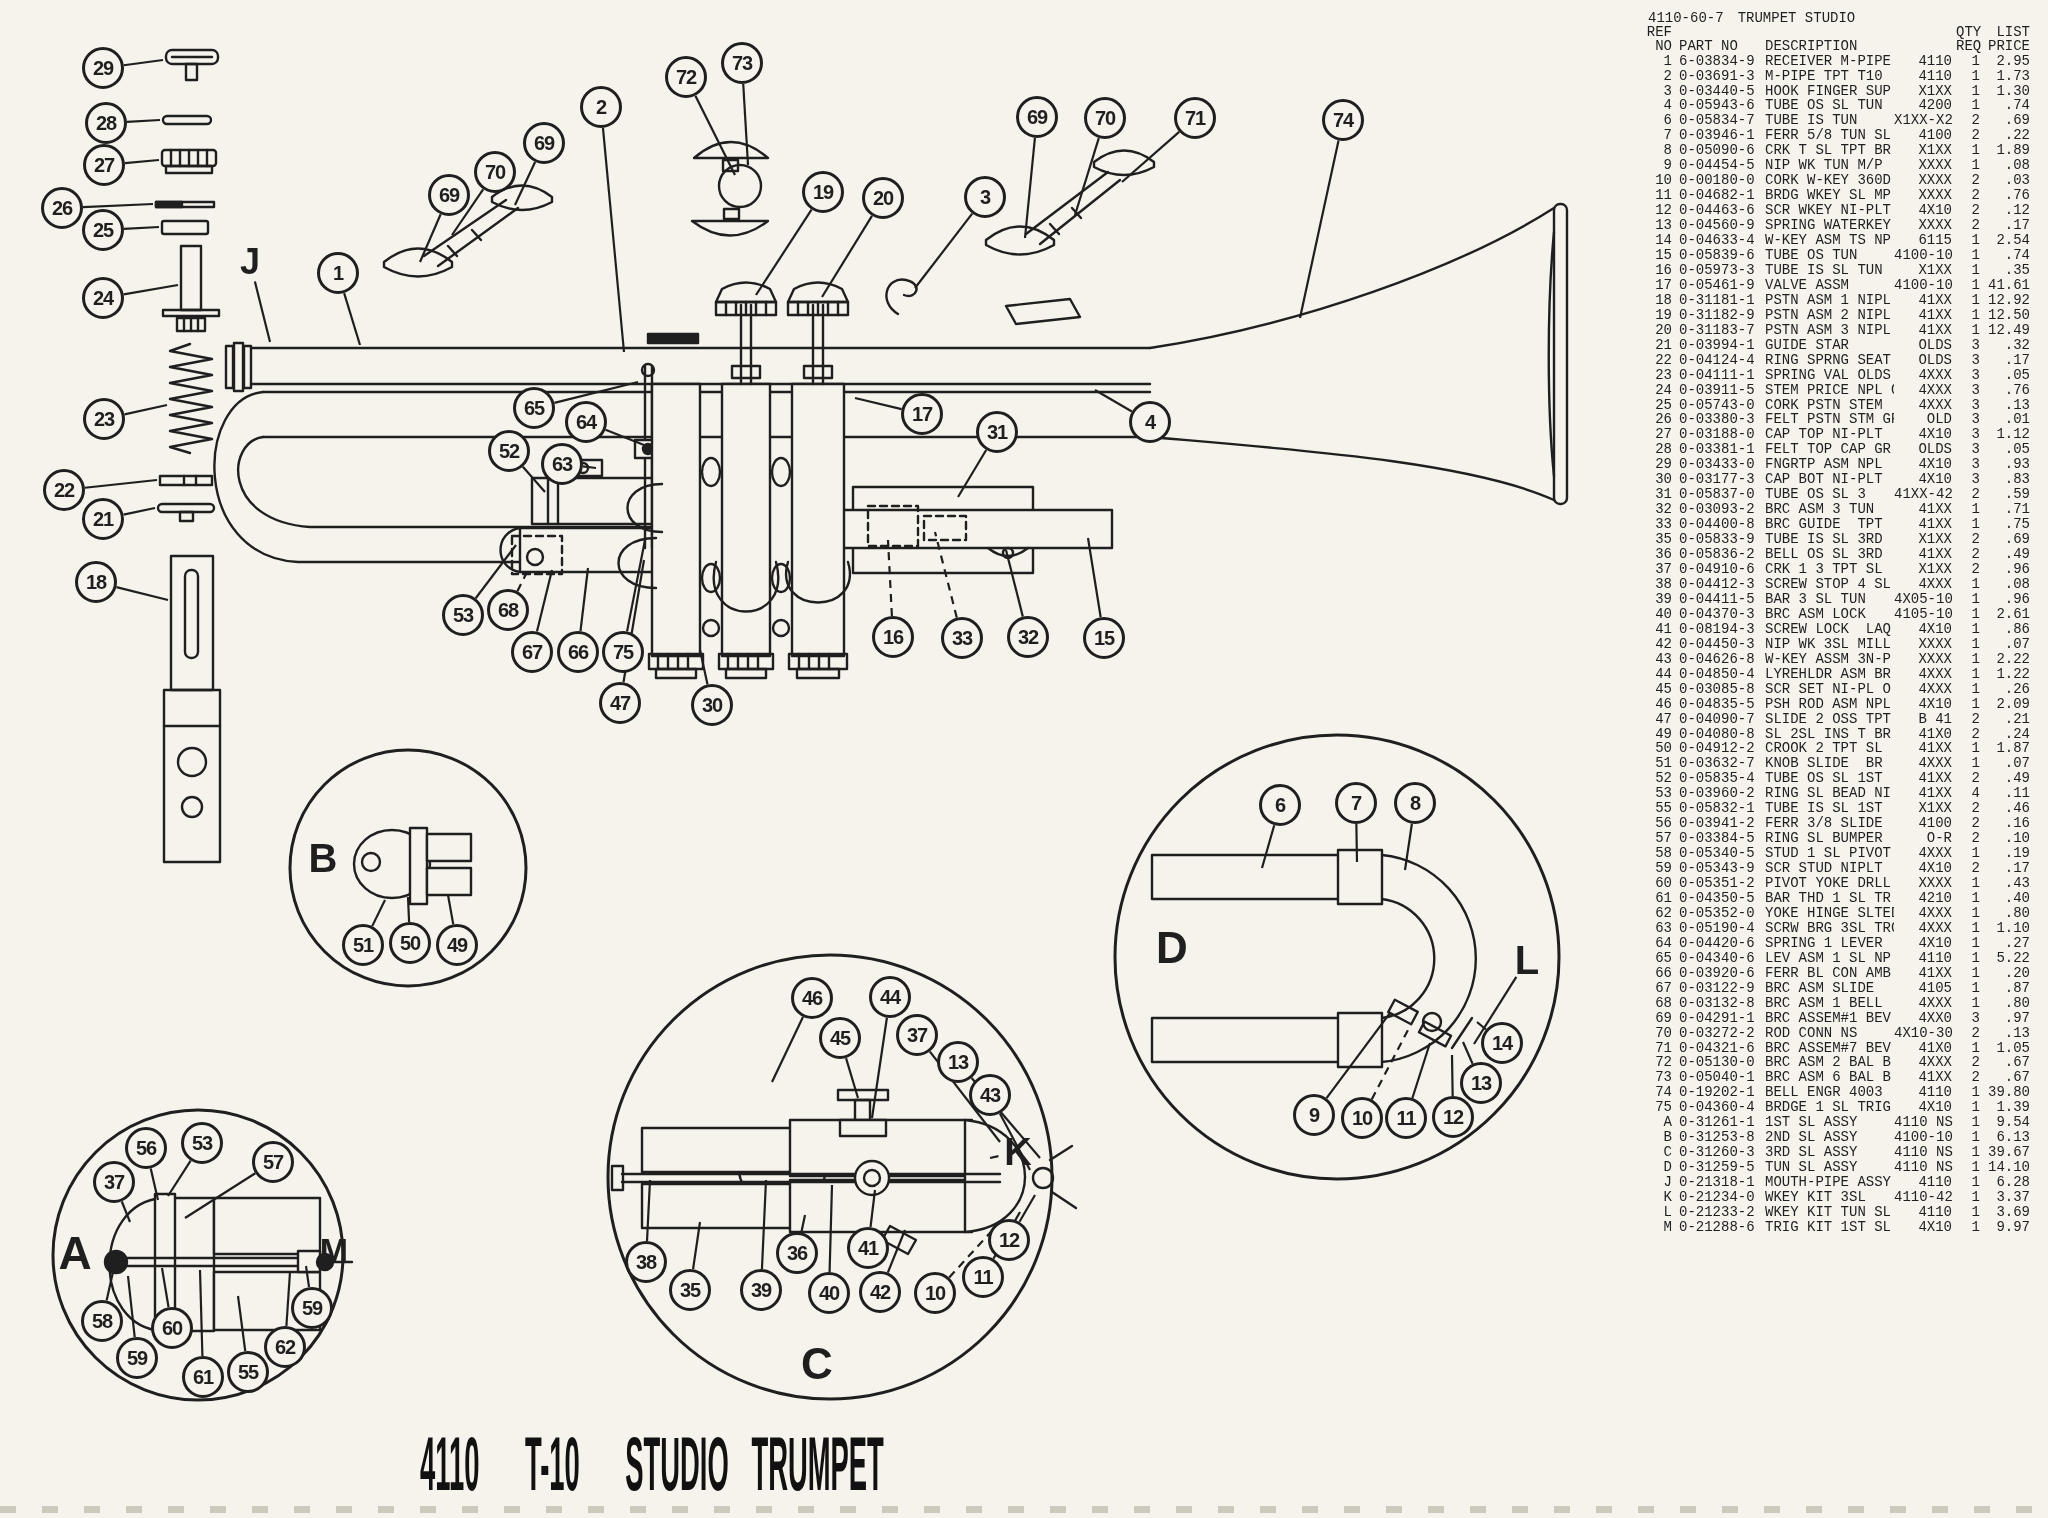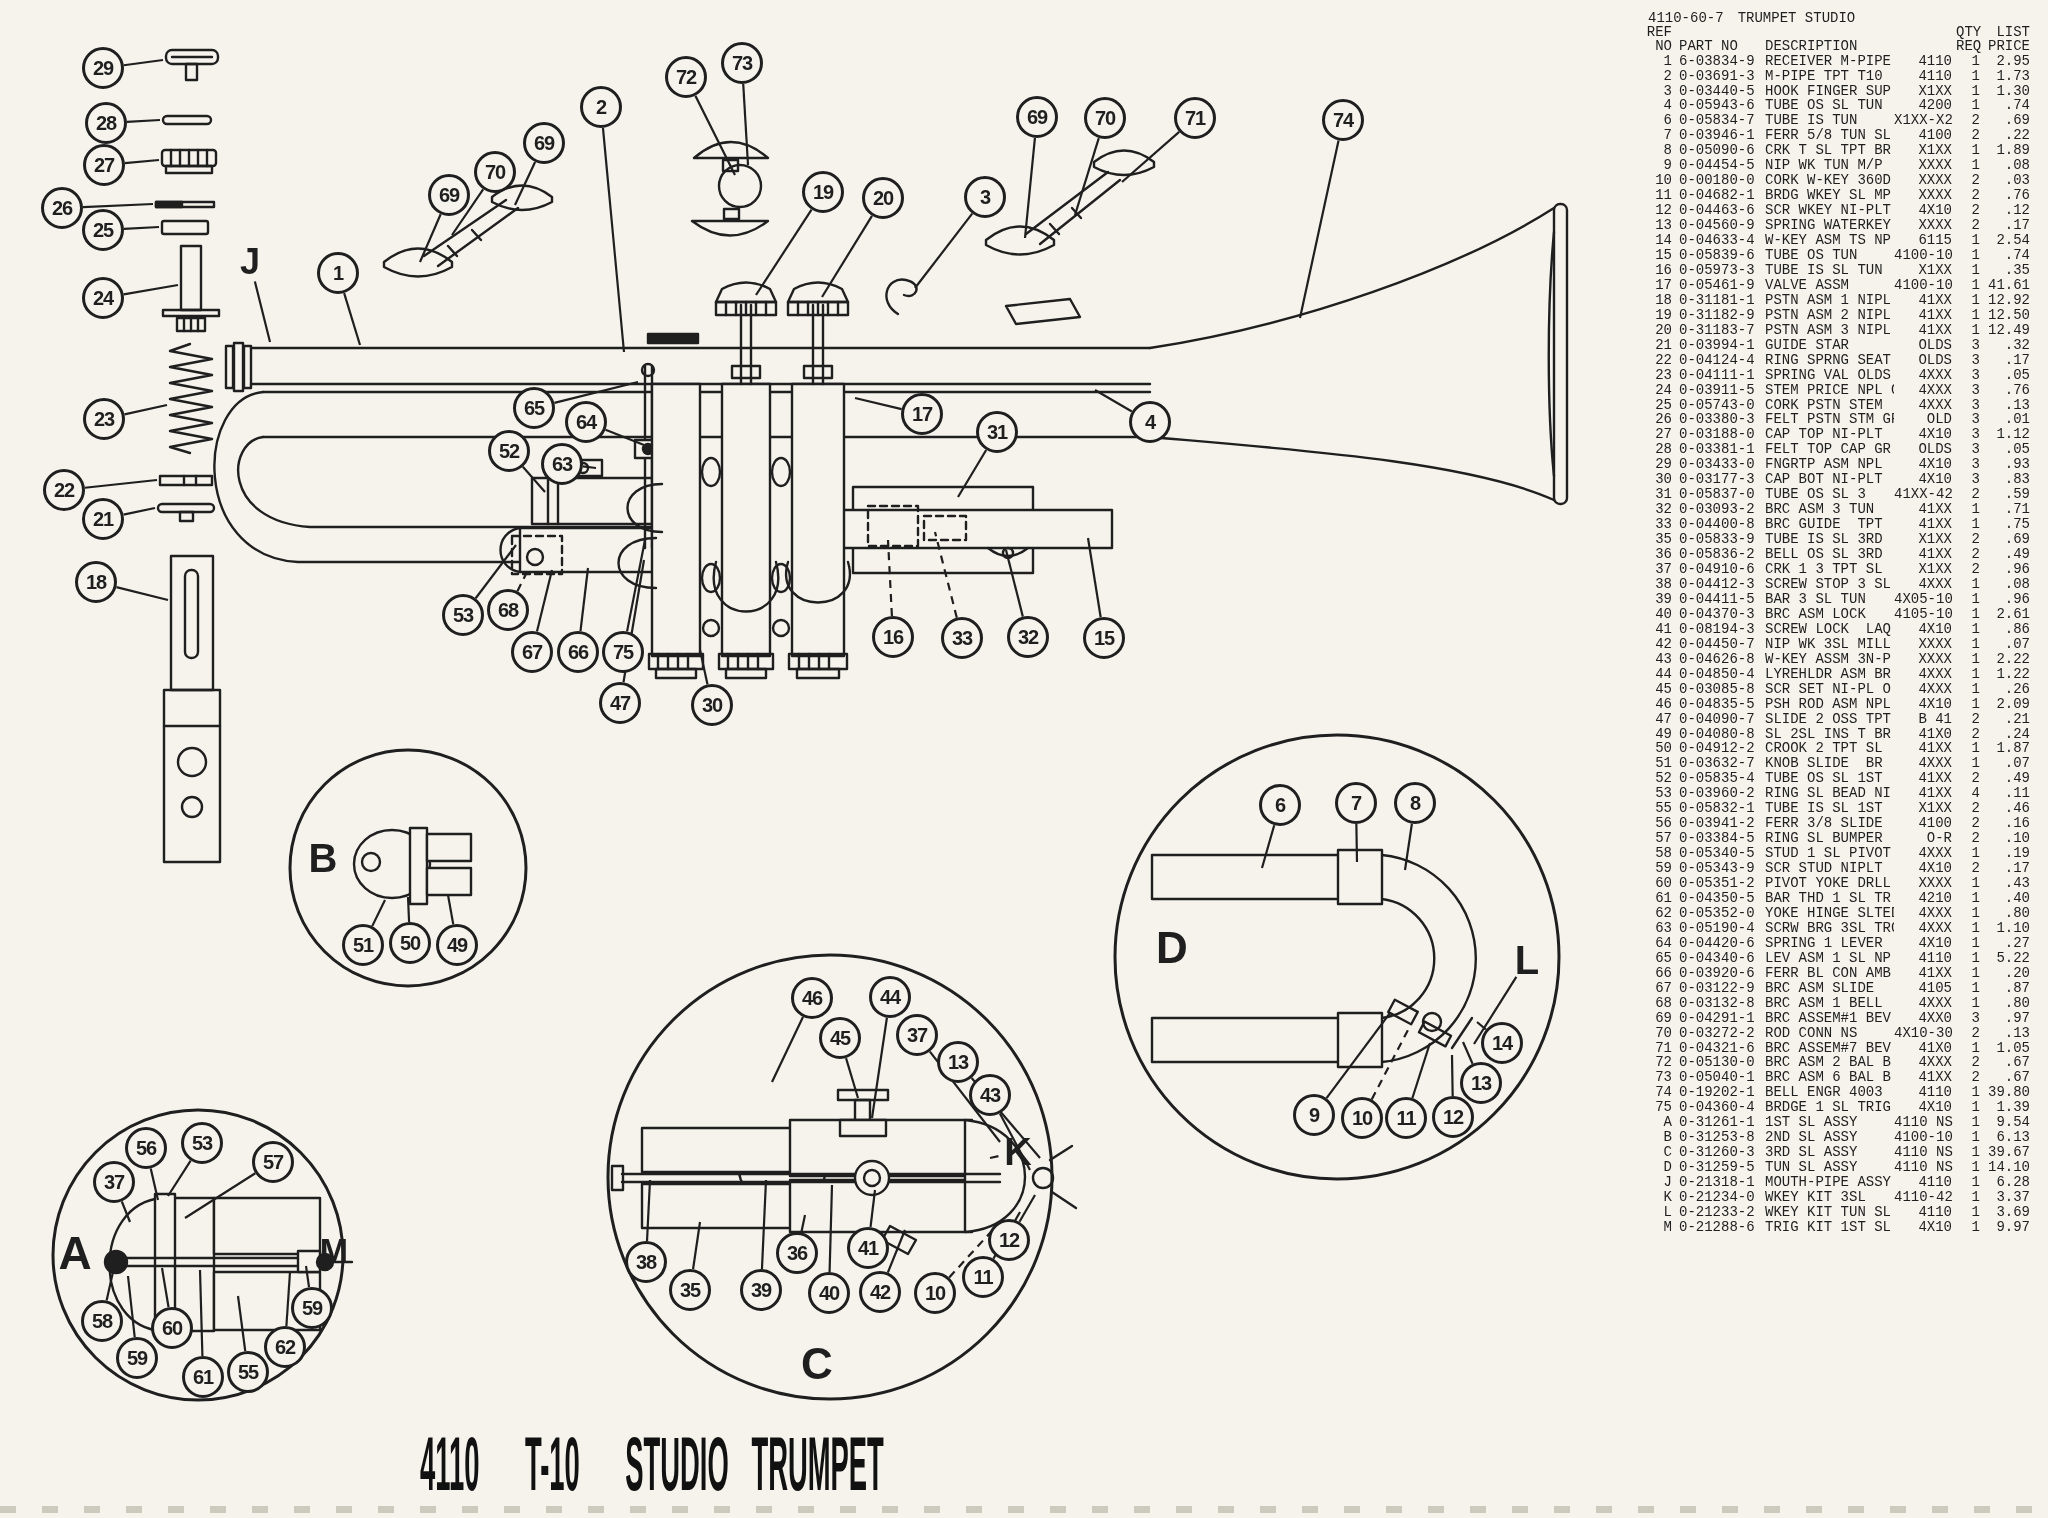--- a/index.html
+++ b/index.html
@@ -509,25 +509,25 @@
         <div class="plrow"><span class="c-ref">27</span><span class="c-part">0-03188-0</span><span class="c-desc">CAP TOP NI-PLT</span><span class="c-model">4X10</span><span class="c-qty">3</span><span class="c-price">1.12</span></div>
         <div class="plrow"><span class="c-ref">28</span><span class="c-part">0-03381-1</span><span class="c-desc">FELT TOP CAP GR</span><span class="c-model">OLDS</span><span class="c-qty">3</span><span class="c-price">.05</span></div>
         <div class="plrow"><span class="c-ref">29</span><span class="c-part">0-03433-0</span><span class="c-desc">FNGRTP ASM NPL</span><span class="c-model">4X10</span><span class="c-qty">3</span><span class="c-price">.93</span></div>
         <div class="plrow"><span class="c-ref">30</span><span class="c-part">0-03177-3</span><span class="c-desc">CAP BOT NI-PLT</span><span class="c-model">4X10</span><span class="c-qty">3</span><span class="c-price">.83</span></div>
         <div class="plrow"><span class="c-ref">31</span><span class="c-part">0-05837-0</span><span class="c-desc">TUBE OS SL 3</span><span class="c-model">41XX-42</span><span class="c-qty">2</span><span class="c-price">.59</span></div>
         <div class="plrow"><span class="c-ref">32</span><span class="c-part">0-03093-2</span><span class="c-desc">BRC ASM 3 TUN</span><span class="c-model">41XX</span><span class="c-qty">1</span><span class="c-price">.71</span></div>
         <div class="plrow"><span class="c-ref">33</span><span class="c-part">0-04400-8</span><span class="c-desc">BRC GUIDE  TPT</span><span class="c-model">41XX</span><span class="c-qty">1</span><span class="c-price">.75</span></div>
         <div class="plrow"><span class="c-ref">35</span><span class="c-part">0-05833-9</span><span class="c-desc">TUBE IS SL 3RD</span><span class="c-model">X1XX</span><span class="c-qty">2</span><span class="c-price">.69</span></div>
         <div class="plrow"><span class="c-ref">36</span><span class="c-part">0-05836-2</span><span class="c-desc">BELL OS SL 3RD</span><span class="c-model">41XX</span><span class="c-qty">2</span><span class="c-price">.49</span></div>
         <div class="plrow"><span class="c-ref">37</span><span class="c-part">0-04910-6</span><span class="c-desc">CRK 1 3 TPT SL</span><span class="c-model">X1XX</span><span class="c-qty">2</span><span class="c-price">.96</span></div>
-        <div class="plrow"><span class="c-ref">38</span><span class="c-part">0-04412-3</span><span class="c-desc">SCREW STOP 3 SL</span><span class="c-model">4XXX</span><span class="c-qty">1</span><span class="c-price">.08</span></div>
+        <div class="plrow"><span class="c-ref">38</span><span class="c-part">0-04412-3</span><span class="c-desc">SCREW STOP 4 SL</span><span class="c-model">4XXX</span><span class="c-qty">1</span><span class="c-price">.08</span></div>
         <div class="plrow"><span class="c-ref">39</span><span class="c-part">0-04411-5</span><span class="c-desc">BAR 3 SL TUN</span><span class="c-model">4X05-10</span><span class="c-qty">1</span><span class="c-price">.96</span></div>
         <div class="plrow"><span class="c-ref">40</span><span class="c-part">0-04370-3</span><span class="c-desc">BRC ASM LOCK</span><span class="c-model">4105-10</span><span class="c-qty">1</span><span class="c-price">2.61</span></div>
         <div class="plrow"><span class="c-ref">41</span><span class="c-part">0-08194-3</span><span class="c-desc">SCREW LOCK  LAQ</span><span class="c-model">4X10</span><span class="c-qty">1</span><span class="c-price">.86</span></div>
-        <div class="plrow"><span class="c-ref">42</span><span class="c-part">0-04450-7</span><span class="c-desc">NIP WK 3SL MILL</span><span class="c-model">XXXX</span><span class="c-qty">1</span><span class="c-price">.07</span></div>
+        <div class="plrow"><span class="c-ref">42</span><span class="c-part">0-04450-3</span><span class="c-desc">NIP WK 3SL MILL</span><span class="c-model">XXXX</span><span class="c-qty">1</span><span class="c-price">.07</span></div>
         <div class="plrow"><span class="c-ref">43</span><span class="c-part">0-04626-8</span><span class="c-desc">W-KEY ASSM 3N-P</span><span class="c-model">XXXX</span><span class="c-qty">1</span><span class="c-price">2.22</span></div>
         <div class="plrow"><span class="c-ref">44</span><span class="c-part">0-04850-4</span><span class="c-desc">LYREHLDR ASM BR</span><span class="c-model">4XXX</span><span class="c-qty">1</span><span class="c-price">1.22</span></div>
         <div class="plrow"><span class="c-ref">45</span><span class="c-part">0-03085-8</span><span class="c-desc">SCR SET NI-PL O</span><span class="c-model">4XXX</span><span class="c-qty">1</span><span class="c-price">.26</span></div>
         <div class="plrow"><span class="c-ref">46</span><span class="c-part">0-04835-5</span><span class="c-desc">PSH ROD ASM NPL</span><span class="c-model">4X10</span><span class="c-qty">1</span><span class="c-price">2.09</span></div>
         <div class="plrow"><span class="c-ref">47</span><span class="c-part">0-04090-7</span><span class="c-desc">SLIDE 2 OSS TPT</span><span class="c-model">B 41</span><span class="c-qty">2</span><span class="c-price">.21</span></div>
         <div class="plrow"><span class="c-ref">49</span><span class="c-part">0-04080-8</span><span class="c-desc">SL 2SL INS T BR</span><span class="c-model">41X0</span><span class="c-qty">2</span><span class="c-price">.24</span></div>
         <div class="plrow"><span class="c-ref">50</span><span class="c-part">0-04912-2</span><span class="c-desc">CROOK 2 TPT SL</span><span class="c-model">41XX</span><span class="c-qty">1</span><span class="c-price">1.87</span></div>
         <div class="plrow"><span class="c-ref">51</span><span class="c-part">0-03632-7</span><span class="c-desc">KNOB SLIDE  BR</span><span class="c-model">4XXX</span><span class="c-qty">1</span><span class="c-price">.07</span></div>
         <div class="plrow"><span class="c-ref">52</span><span class="c-part">0-05835-4</span><span class="c-desc">TUBE OS SL 1ST</span><span class="c-model">41XX</span><span class="c-qty">2</span><span class="c-price">.49</span></div>
         <div class="plrow"><span class="c-ref">53</span><span class="c-part">0-03960-2</span><span class="c-desc">RING SL BEAD NI</span><span class="c-model">41XX</span><span class="c-qty">4</span><span class="c-price">.11</span></div>

